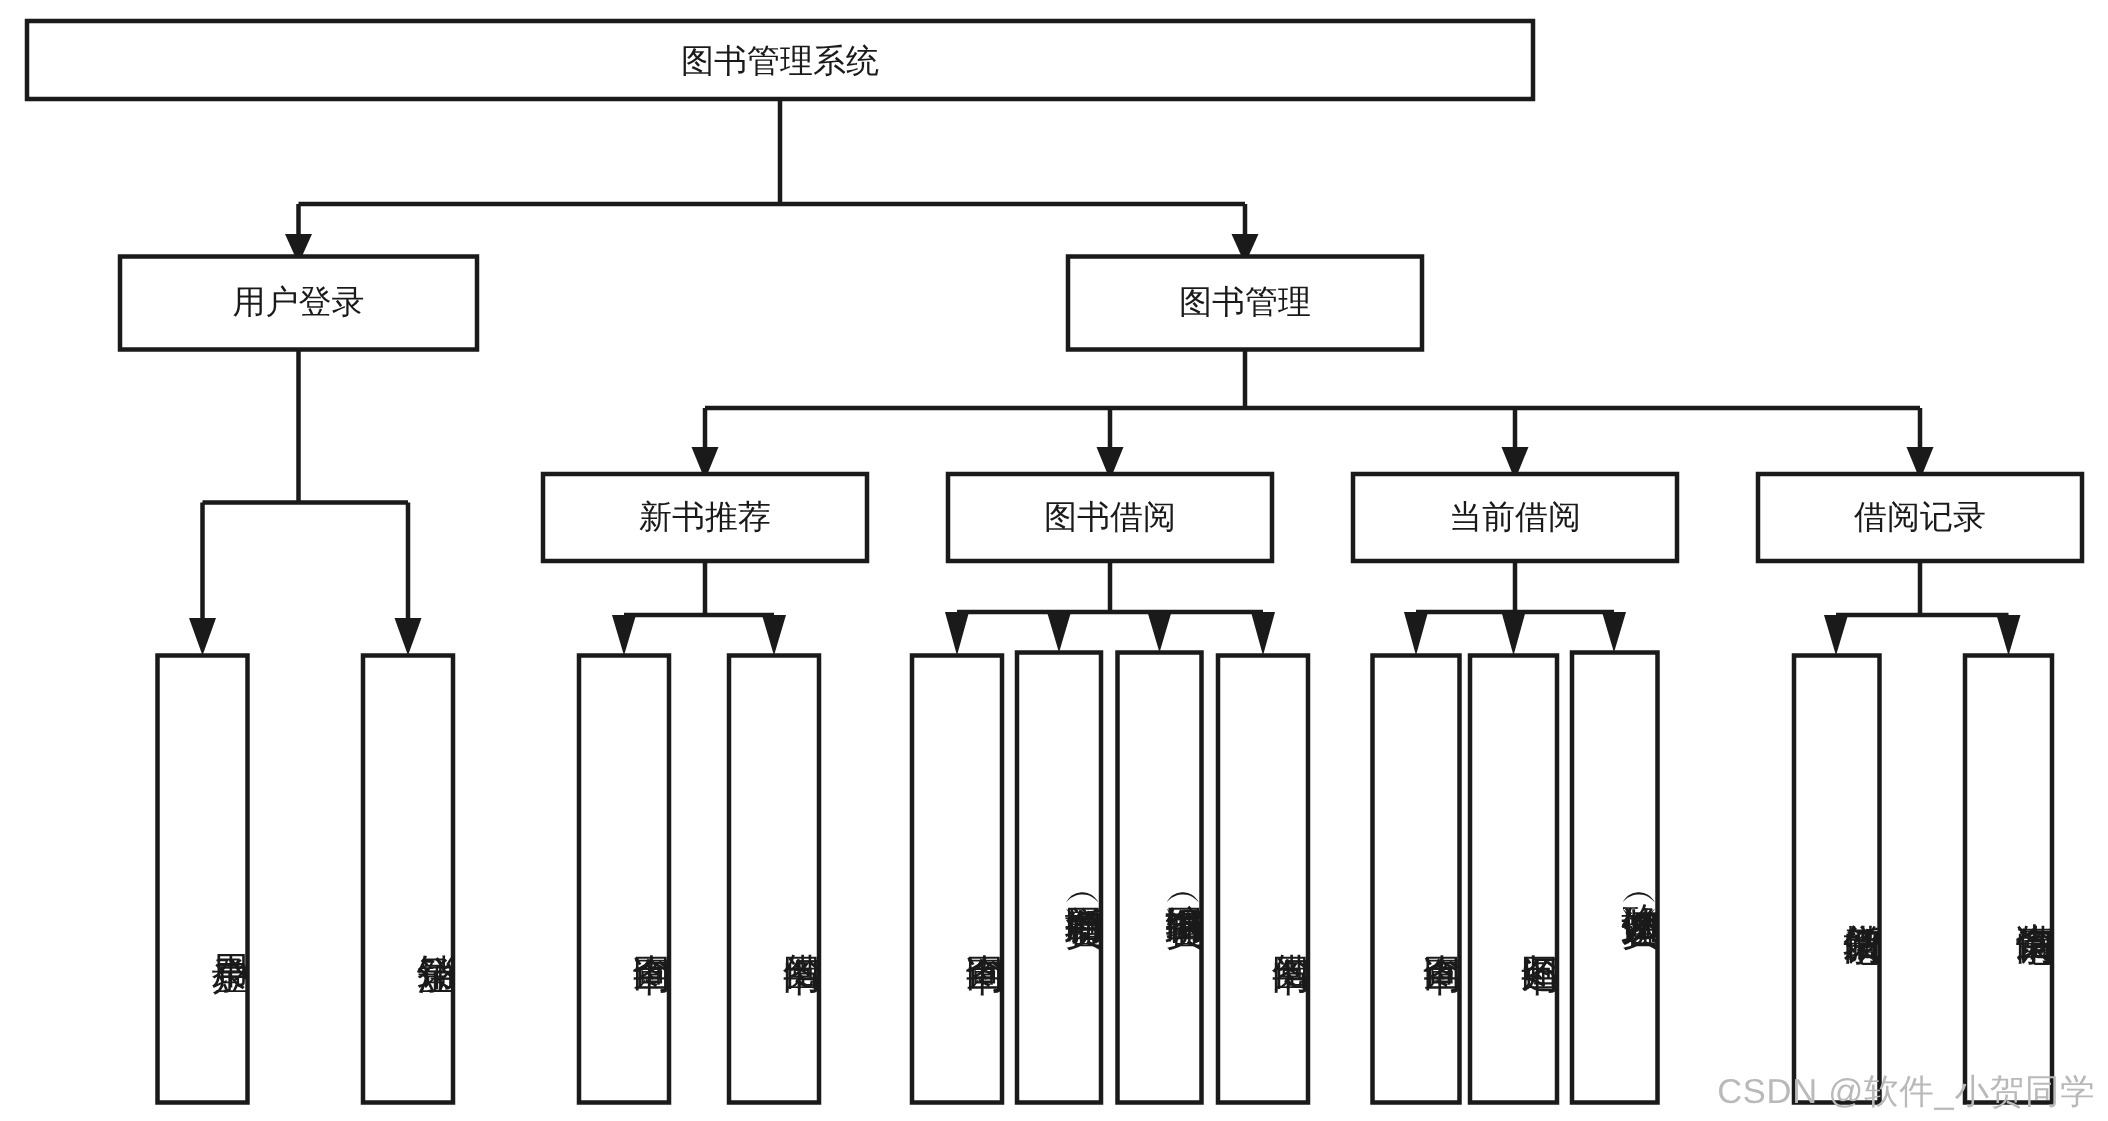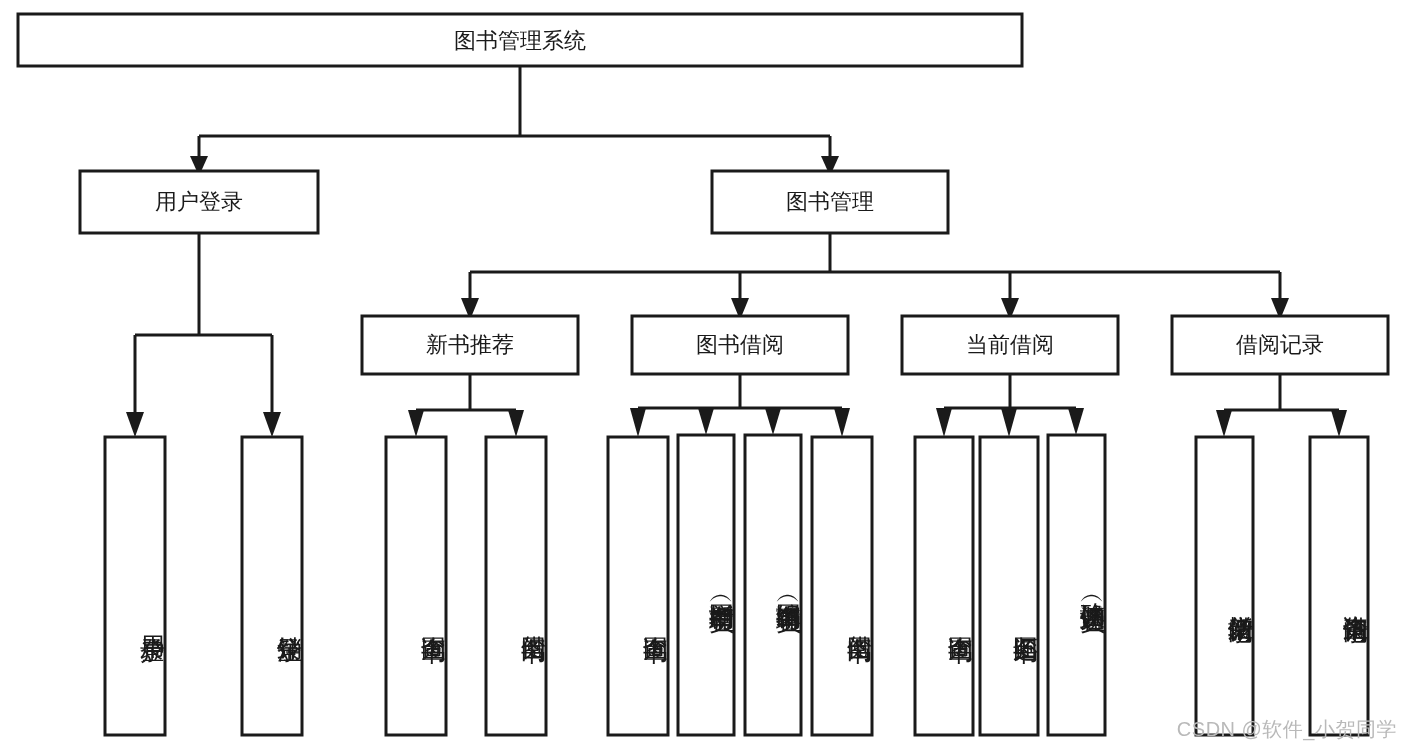--- a/index.html
+++ b/index.html
@@ -62,21 +62,21 @@
     color: #1a1a1a;
     letter-spacing: 1px;
     white-space: nowrap;
     pointer-events: none;
   }
   .watermark {
     position: absolute;
     right: 8px;
     bottom: 4px;
     font-family: "Liberation Sans", "DejaVu Sans", sans-serif;
-    font-size: 20px;
+    font-size: 23px;
     color: #b9b9b9;
     letter-spacing: 0.5px;
     white-space: nowrap;
   }
 </style>
 </head>
 <body>
 
 <div id="diagram-root">
 

